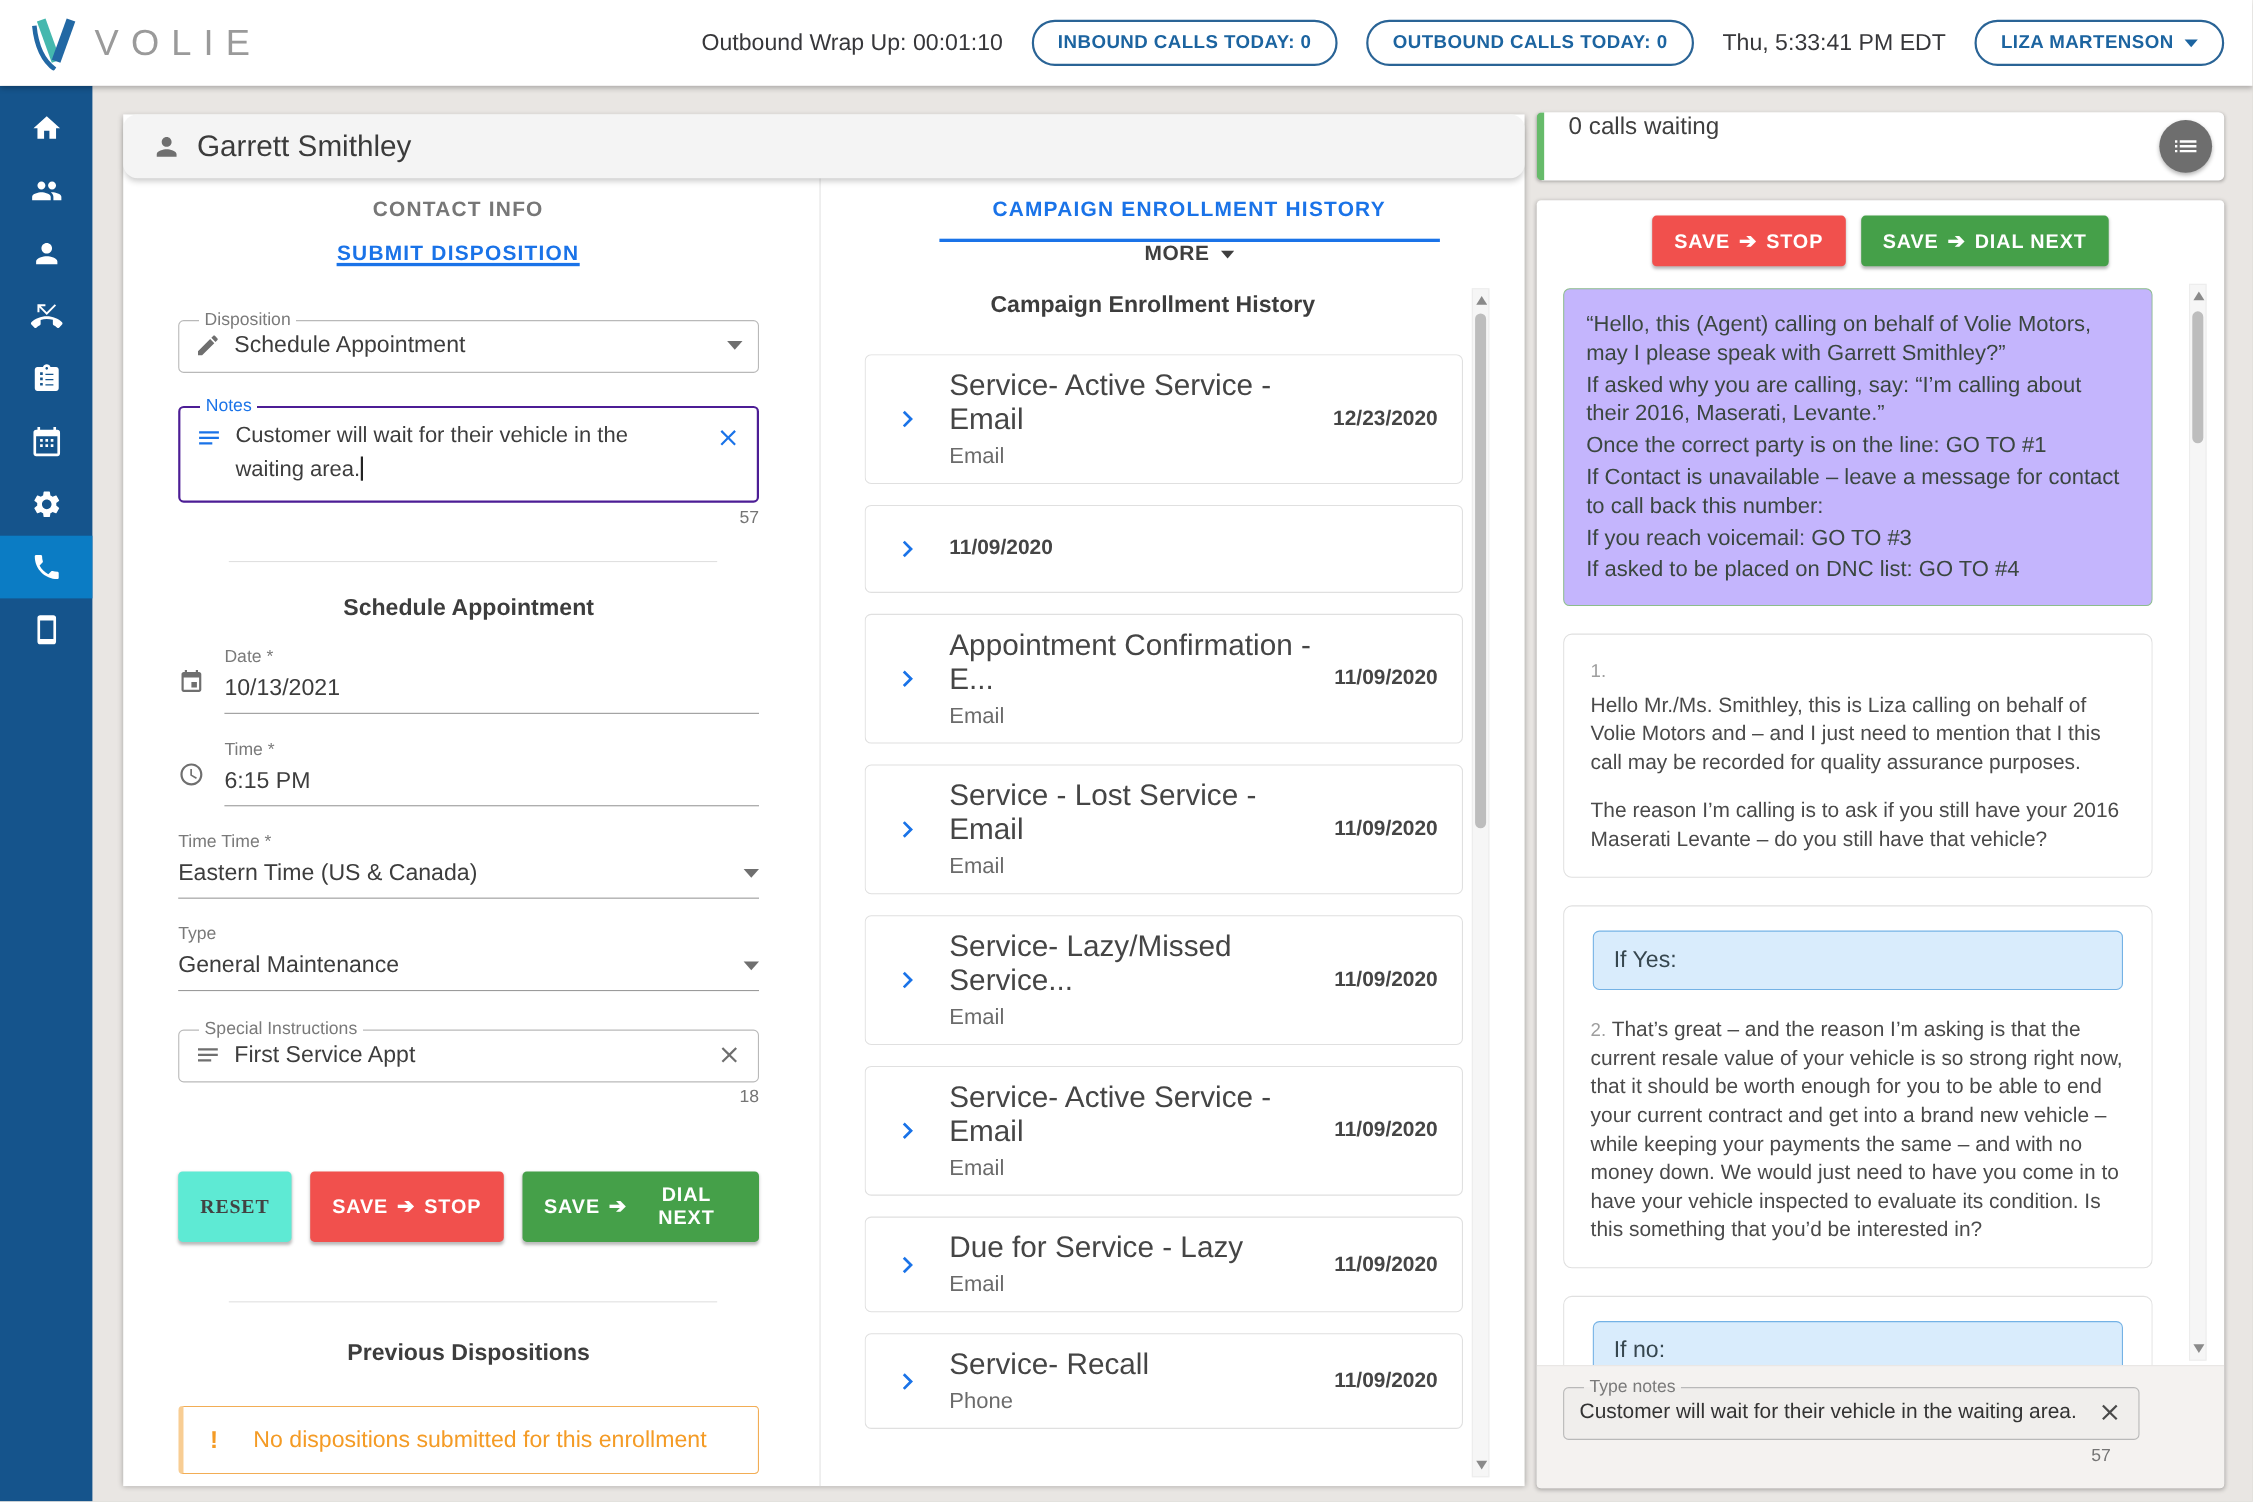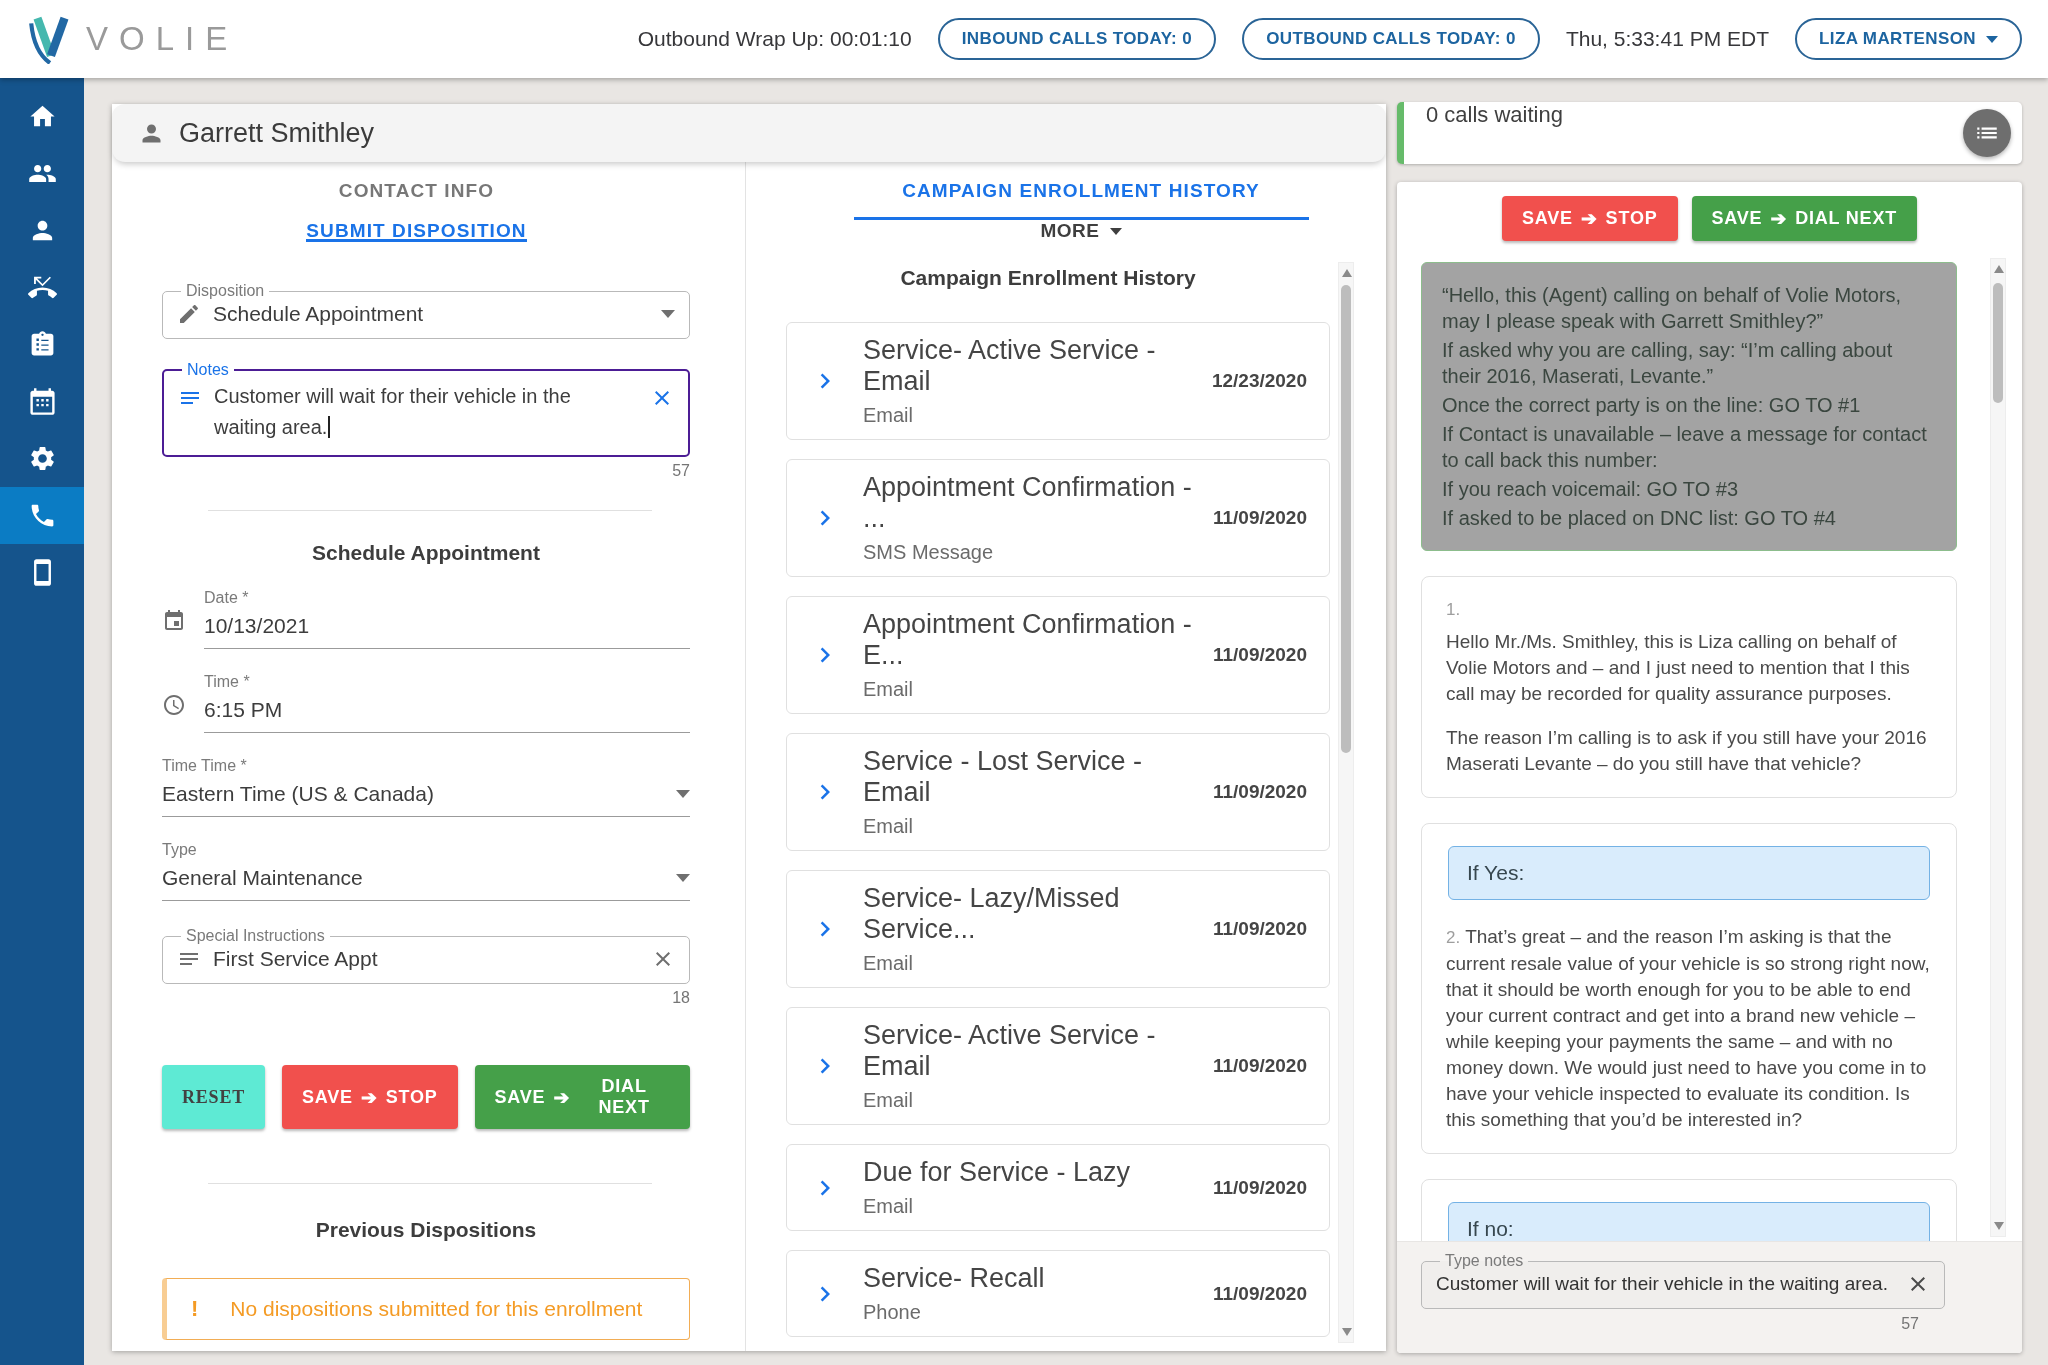--- a/index.html
+++ b/index.html
@@ -119,21 +119,21 @@
                 display:flex; align-items:flex-start; padding-left:22px; font-size:22px; color:#3f3f3f; }
   .circle-btn { position:absolute; right:11px; top:7px; width:48px; height:48px; border-radius:50%;
                 background:#6e6e6e; display:flex; align-items:center; justify-content:center;
                 box-shadow:0 2px 4px rgba(0,0,0,.3); cursor:pointer; }
   .circle-btn svg { width:26px; height:26px; fill:#fff; }
 
   .script-card { position:absolute; left:1397px; top:182px; width:625px; height:1171px; background:#fff;
                  border-radius:4px; box-shadow:0 1px 4px rgba(0,0,0,.28); overflow:hidden; }
   .script-btns { margin-top:14px; display:flex; justify-content:center; gap:14px; }
   .script-scroll { position:absolute; top:72px; left:24px; width:536px; bottom:112px; overflow:hidden; }
-  .green-box { margin-top:8px; background:#a3a3a3; border:1px solid #8cbd8c; border-radius:6px;
+  .green-box { margin-top:8px; background:#c4b5fd; border:1px solid #8cbd8c; border-radius:6px;
                padding:16px 20px; color:#3a463f; font-size:20px; line-height:26px; }
   .script-line { margin:3px 0; }
   .sec { margin-top:25px; border:1px solid #e0e0e0; border-radius:8px; padding:20px 24px;
          font-size:19px; line-height:26px; color:#4a4a4a; }
   .sec .num { color:#9e9e9e; font-size:17px; }
   .sec .p1 { margin-top:6px; }
   .sec .p2 { margin-top:18px; }
   .chip { background:#d9ecfc; border:1.5px solid #74b2e5; border-radius:6px; padding:13px 18px;
           font-size:21px; color:#37474f; margin:2px 2px 0 2px; }
   .sec .condtext { margin-top:24px; }
@@ -373,24 +373,20 @@
                 <div class="etitle">Service- Active Service - Email</div>
                 <div class="esub">Email</div>
               </div>
               <div class="edate">12/23/2020</div>
             </div>
 
             <div class="ecard">
               <svg class="chev" viewBox="0 0 24 24">
                 <path d="M8.59 16.59 13.17 12 8.59 7.41 10 6l6 6-6 6z"></path>
               </svg>
-              <div>
-                <div class="etitle">Appointment Confirmation - ...</div>
-                <div class="esub">SMS Message</div>
-              </div>
               <div class="edate">11/09/2020</div>
             </div>
 
             <div class="ecard">
               <svg class="chev" viewBox="0 0 24 24">
                 <path d="M8.59 16.59 13.17 12 8.59 7.41 10 6l6 6-6 6z"></path>
               </svg>
               <div>
                 <div class="etitle">Appointment Confirmation - E...</div>
                 <div class="esub">Email</div>

